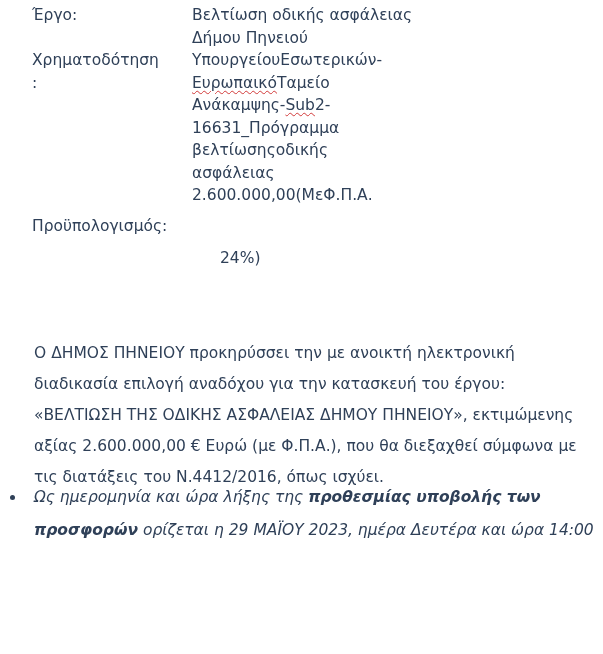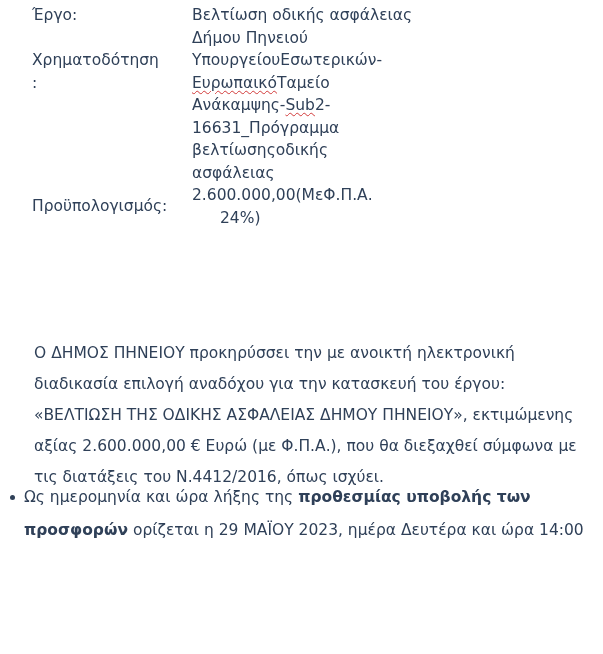--- a/index.html
+++ b/index.html
@@ -17,32 +17,32 @@
   .info-table td.lbl { width: 160px; }
   .info-table td.val { width: 222px; text-align: justify; text-align-last: left; }
   .val-line { display: flex; }
   .val-line.left { justify-content: flex-start; }
   .squiggle {
     text-decoration: underline wavy #d23a3a;
     text-decoration-thickness: 1px;
     text-underline-offset: 2px;
   }
   .row-budget td.lbl { vertical-align: middle; }
-  .indent { padding-left: 28px; }
+  .indent { padding-left: 28px; margin-top: 40px; }
 
   .intro {
     position: absolute; left: 34px; top: 338px; width: 560px;
     font-size: 15.5px; line-height: 31px; margin: 0;
   }
   .bullets {
     position: absolute; left: 0; top: 481px; width: 603px;
     margin: 0; padding: 0; list-style: none;
     font-size: 15.5px; line-height: 33px;
   }
-  .bullets li { position: relative; padding-left: 24px; }
+  .bullets li { position: relative; padding-left: 34px; font-style: italic; }
   .bullets li .dot {
     position: absolute; left: 10px; top: 14px;
     width: 5px; height: 5px; border-radius: 50%; background: #2f4058;
   }
   b { font-weight: bold; }
 </style>
 </head>
 <body>
 
 <table class="info-table">

